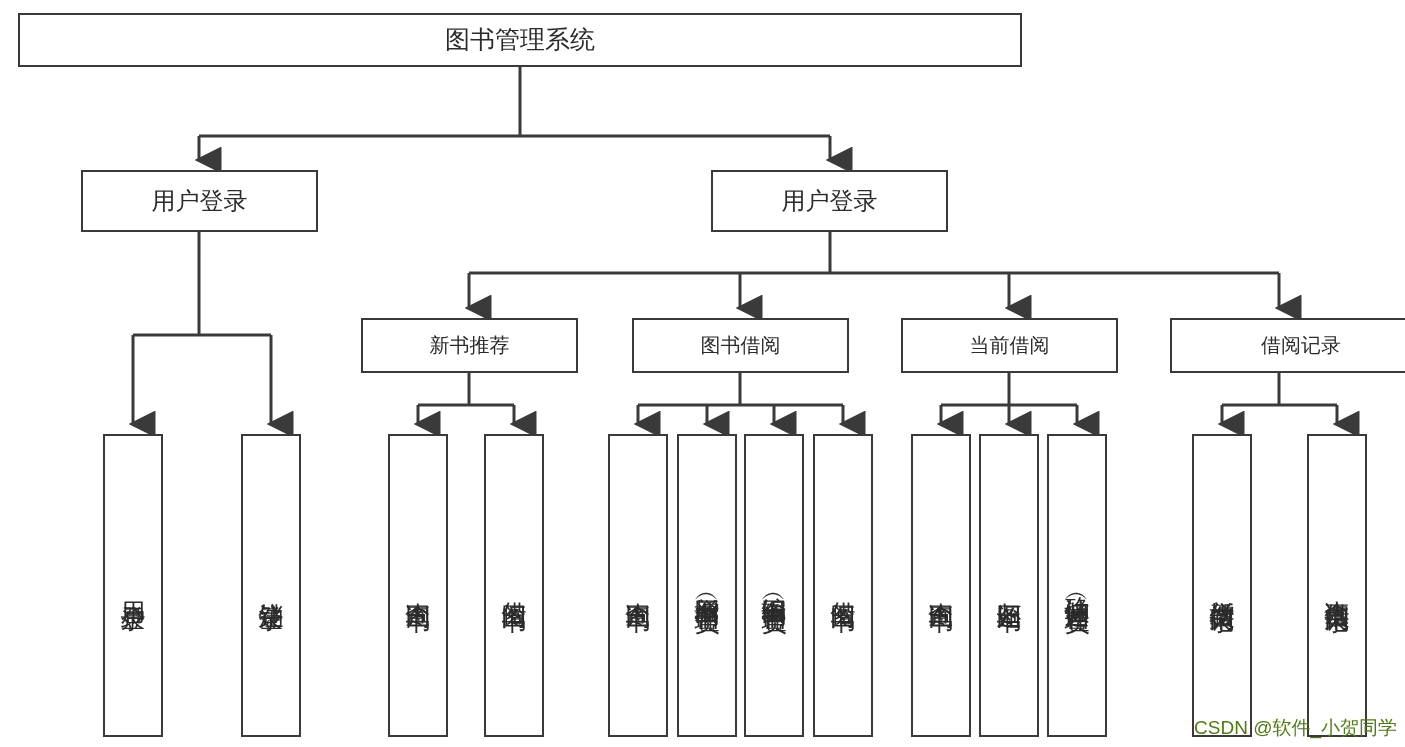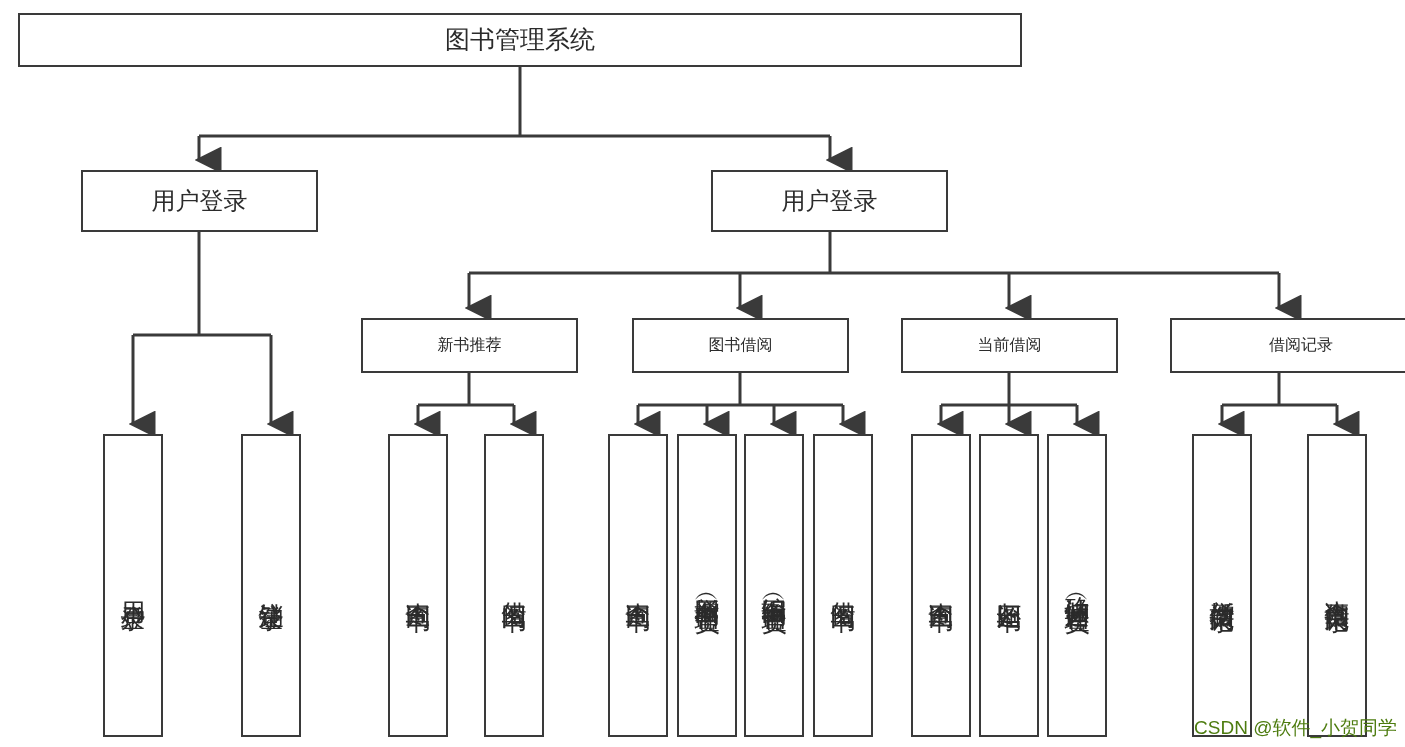--- a/index.html
+++ b/index.html
@@ -37,21 +37,21 @@
     z-index: 2;
   }
   .node-label {
     color: #2b2b2b;
     text-align: center;
     line-height: 1.18;
     white-space: nowrap;
   }
   .node.root .node-label { font-size: 25px; }
   .node.lvl2 .node-label { font-size: 24px; }
-  .node.lvl3 .node-label { font-size: 16px; }
+  .node.lvl3 .node-label { font-size: 20px; }
   .node.leaf {
     align-items: center;
     justify-content: center;
   }
   .node.leaf .node-label {
     font-size: 25px;
     writing-mode: vertical-rl;
     text-orientation: upright;
     letter-spacing: 2px;
     line-height: 1.0;

